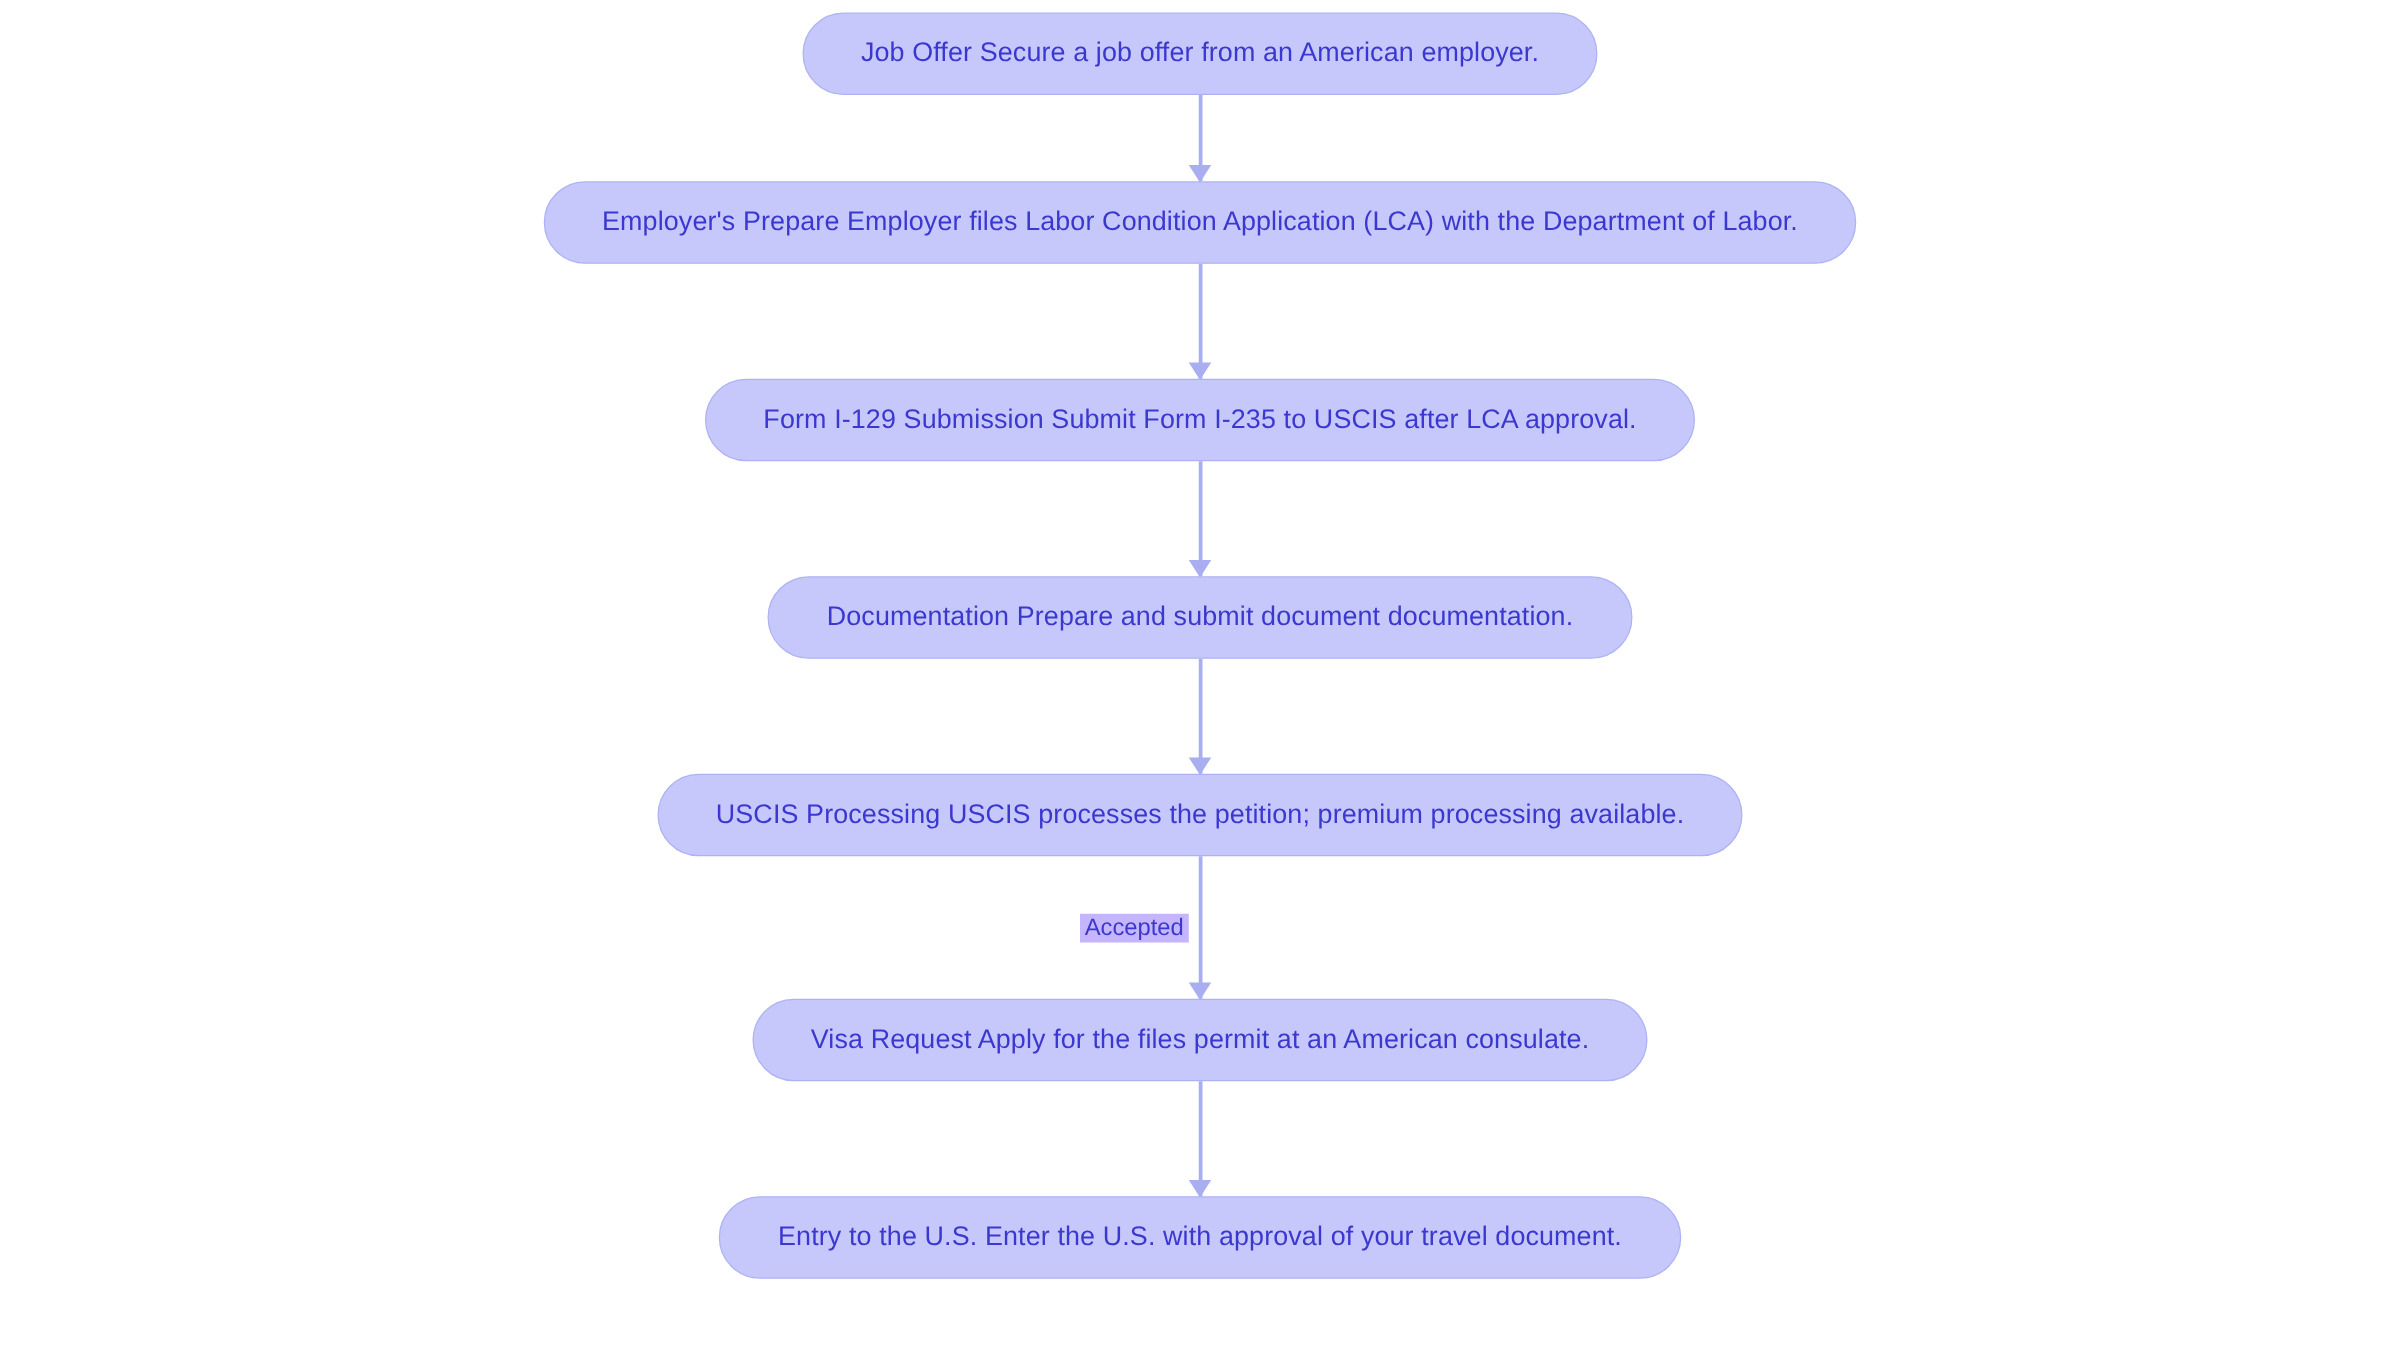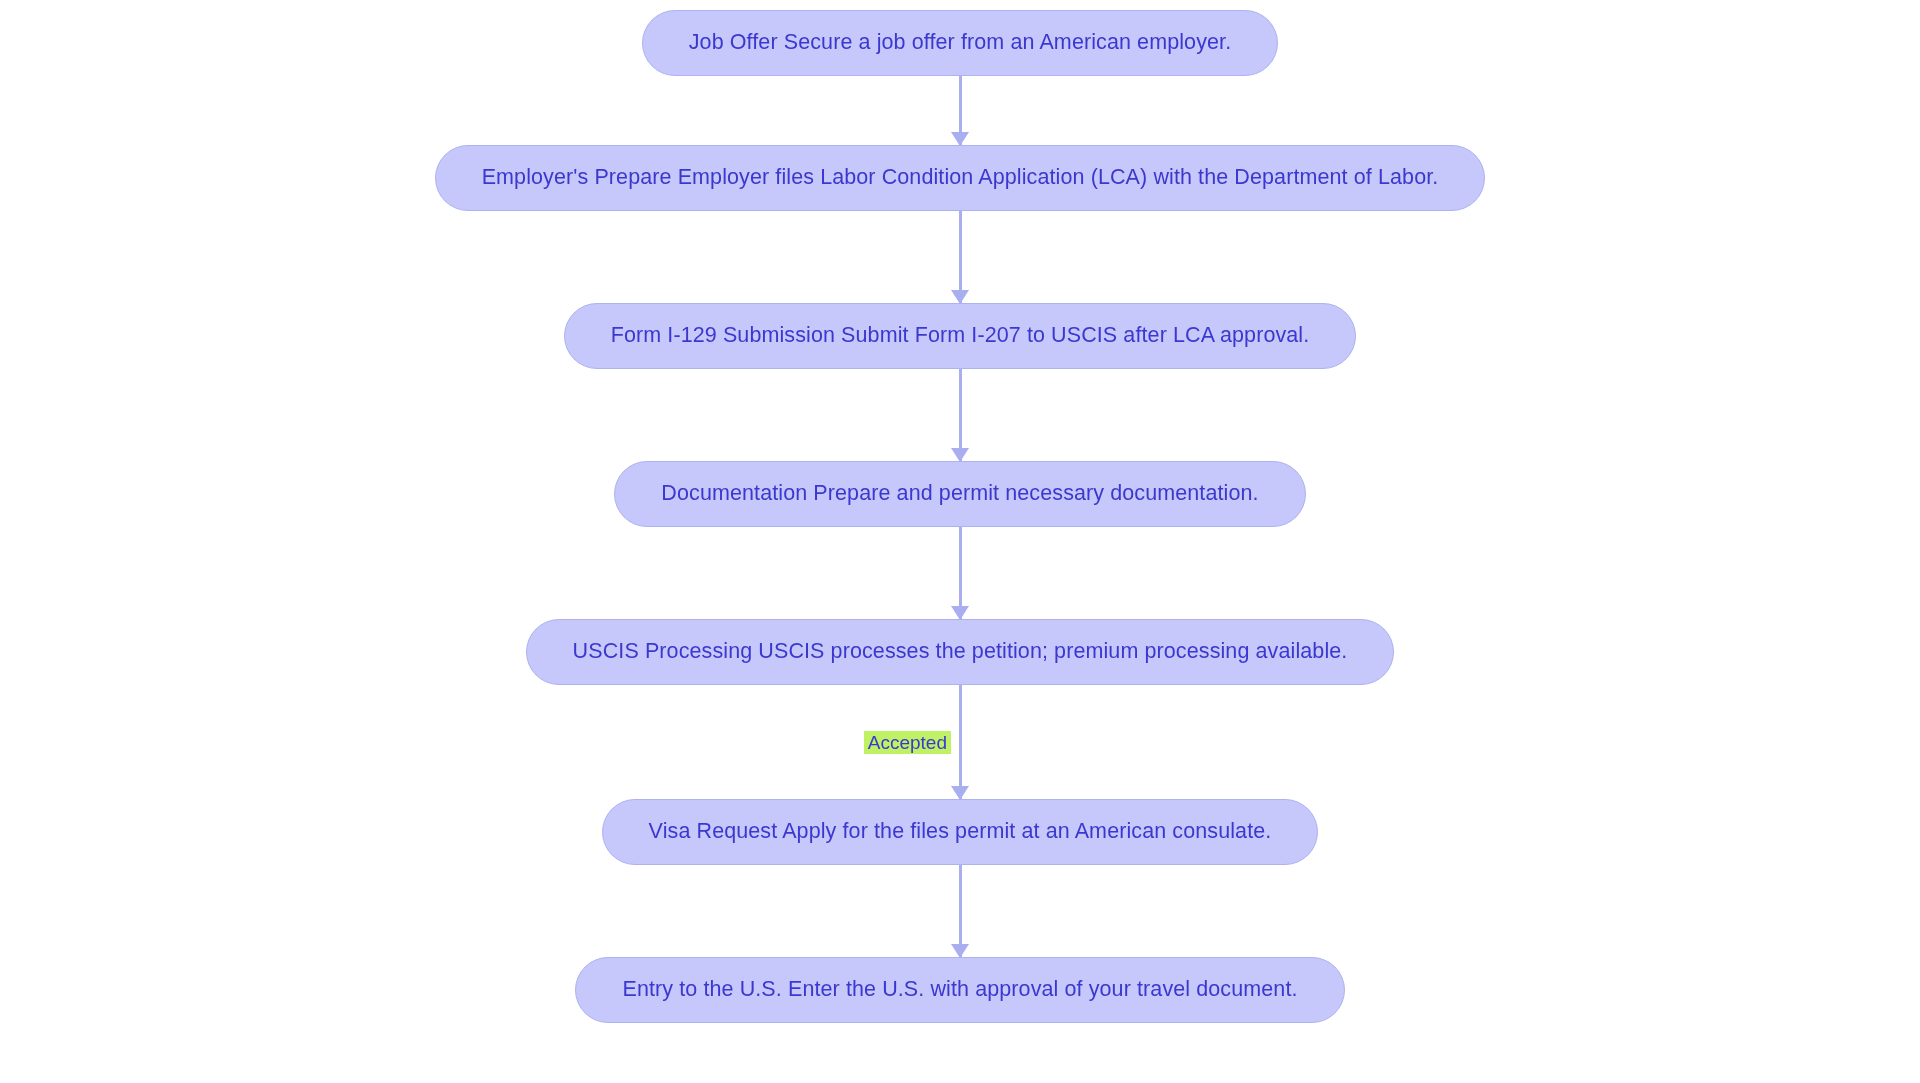--- a/index.html
+++ b/index.html
@@ -71,21 +71,21 @@
     border-top: 14px solid #a9aef1;
   }
   .edge-label {
     position: absolute;
     right: 50%;
     margin-right: 9px;
     color: #3b38cf;
     font-size: 19px;
     line-height: 1;
     white-space: nowrap;
-    background: #bef264;
+    background: #c4b5fd;
     padding: 2px 4px;
   }
   .spacer-top { height: 10px; }
 </style>
 </head>
 <body>
 
 <div id="flow-root">
   <div class="flow-column">
 
@@ -105,31 +105,31 @@
       <span>Employer's Prepare Employer files Labor Condition Application (LCA) with the Department of Labor.</span>
     </div>
 
     <div class="connector" style="height:92px">
       <div class="conn-line" style="height:92px">
         <div class="conn-head"></div>
       </div>
     </div>
 
     <div class="node">
-      <span>Form I-129 Submission Submit Form I-207 to USCIS after LCA approval.</span>
+      <span>Form I-129 Submission Submit Form I-235 to USCIS after LCA approval.</span>
     </div>
 
     <div class="connector" style="height:92px">
       <div class="conn-line" style="height:92px">
         <div class="conn-head"></div>
       </div>
     </div>
 
     <div class="node">
-      <span>Documentation Prepare and permit necessary documentation.</span>
+      <span>Documentation Prepare and submit document documentation.</span>
     </div>
 
     <div class="connector" style="height:92px">
       <div class="conn-line" style="height:92px">
         <div class="conn-head"></div>
       </div>
     </div>
 
     <div class="node">
       <span>USCIS Processing USCIS processes the petition; premium processing available.</span>

